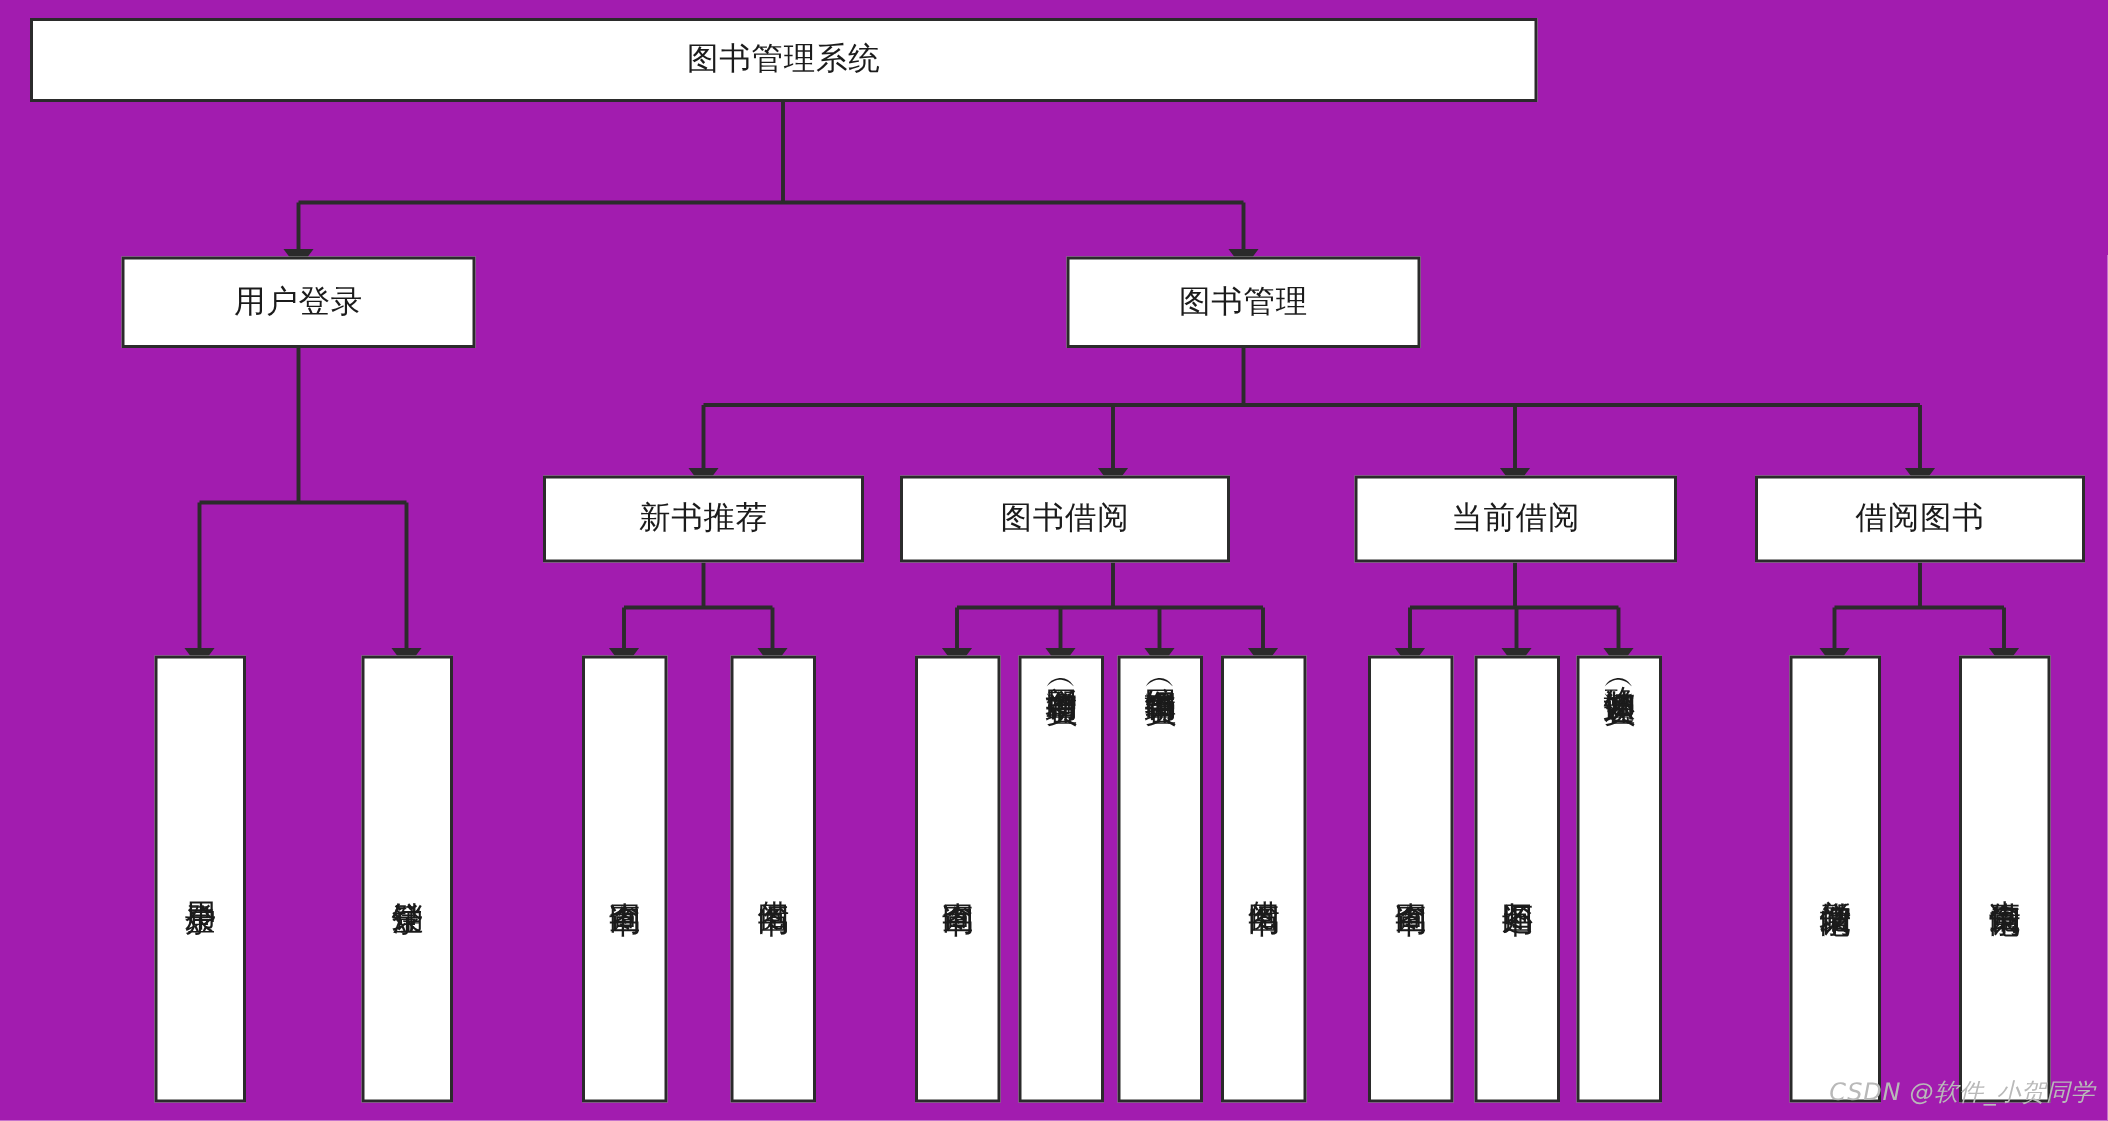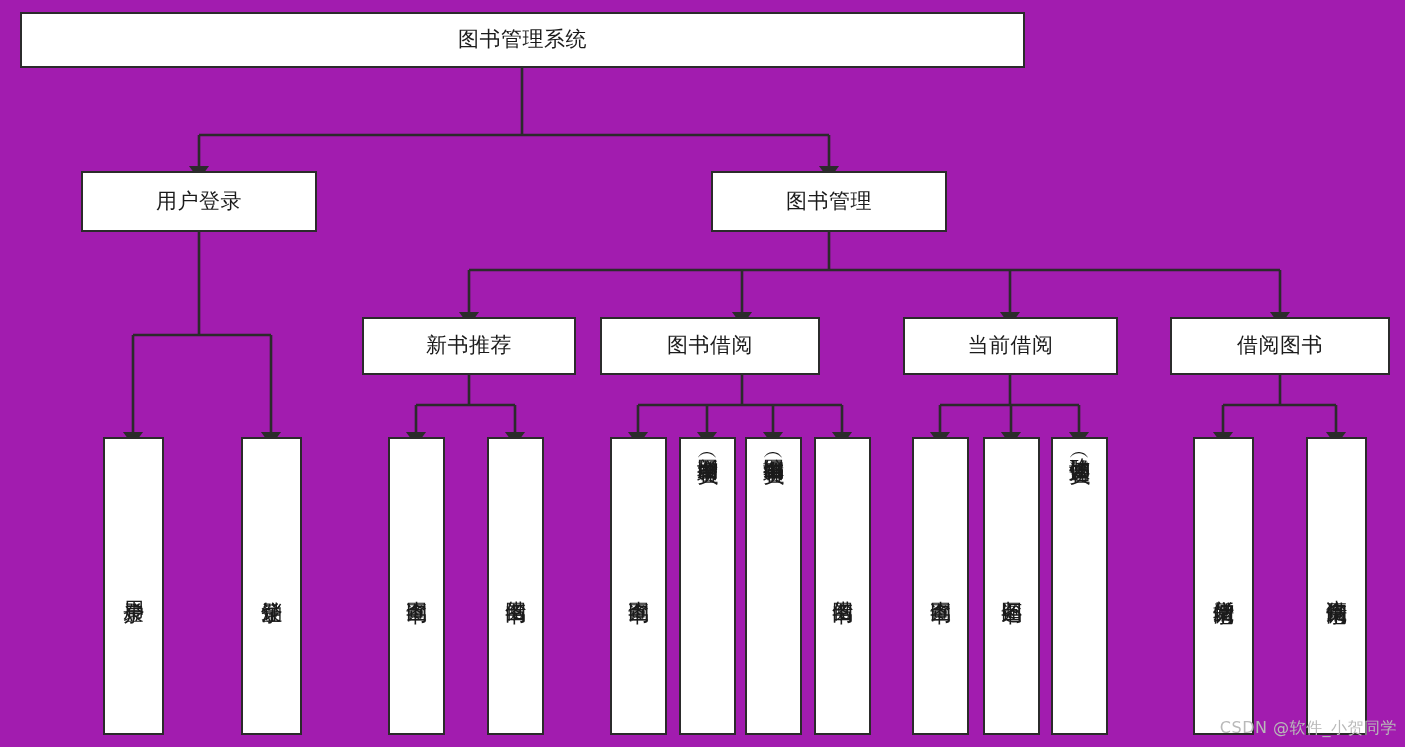--- a/index.html
+++ b/index.html
@@ -65,20 +65,21 @@
   }
   #watermark {
     position: absolute;
     right: 8px;
     bottom: 8px;
     font-size: 16px;
     color: #b9b9b9;
     white-space: nowrap;
     letter-spacing: 0.5px;
     pointer-events: none;
+    font-style: italic;
   }
 </style>
 </head>
 <body>
 
 <div id="diagram-root">
 
   <svg id="diagram-svg" viewBox="0 0 1405 747" xmlns="http://www.w3.org/2000/svg">
     <defs>
       <marker id="arrowhead" markerWidth="9" markerHeight="9" refX="1.2" refY="4.5" orient="auto" markerUnits="strokeWidth">

